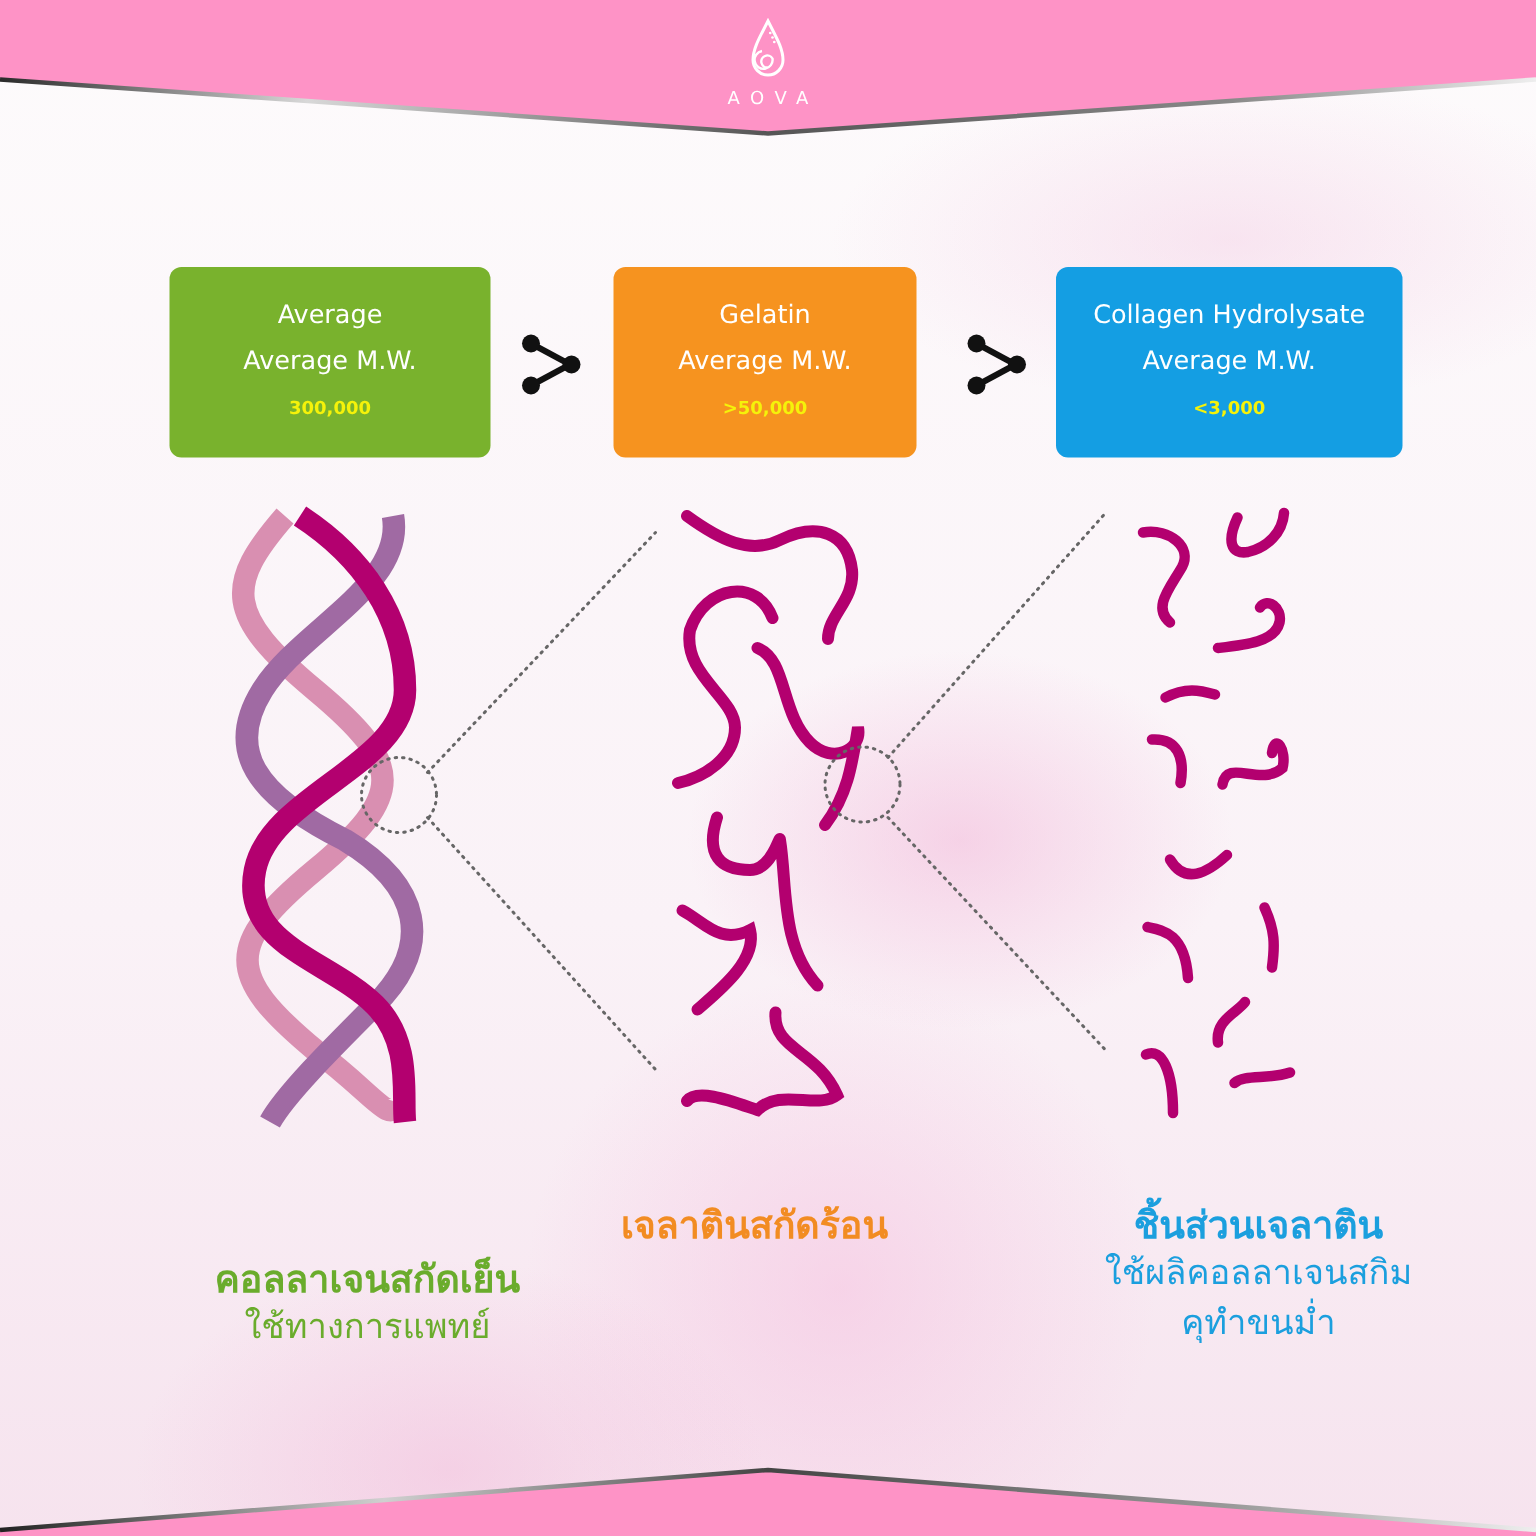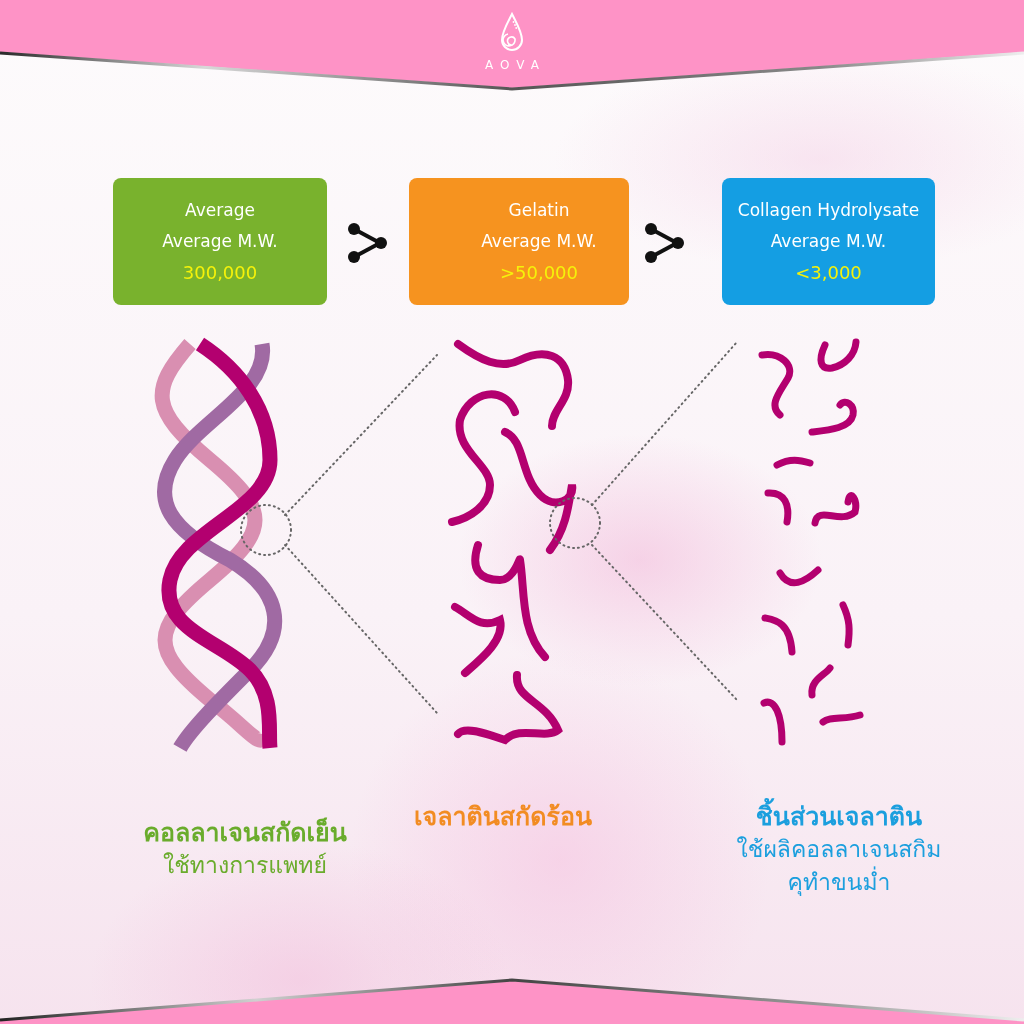--- a/index.html
+++ b/index.html
@@ -26,32 +26,32 @@
   .logo .word {
     color:#fff; font-family:"DejaVu Sans", sans-serif; font-size:12px;
     letter-spacing:7px; margin-top:4px; padding-left:7px; white-space:nowrap;
   }
   .card {
     position:absolute; top:178px; height:127px; border-radius:8px;
     color:#fff; text-align:center; display:flex; flex-direction:column;
     justify-content:center; font-family:"DejaVu Sans", sans-serif;
     font-size:17px; line-height:31px;
   }
-  .card .val { color:#f5f20a; font-weight:normal; font-size:18px; }
+  .card .val { color:#f5f20a; font-weight:bold; font-size:12px; }
   .card-green { left:113px; width:214px; background:#79b22d; }
-  .card-orange { left:409px; width:180px; background:#f6931f;padding-left:40px; }
-  .card-blue { left:704px; width:213px; background:#149ee3;margin-left:18px; }
+  .card-orange { left:409px; width:202px; background:#f6931f; }
+  .card-blue { left:704px; width:231px; background:#149ee3; }
   .arrow { position:absolute; top:219px; width:46px; height:46px; }
   .illus { position:absolute; left:0; top:330px; width:1024px; height:440px; }
   .caption {
     position:absolute; text-align:center; font-family:"DejaVu Sans", sans-serif;
     font-size:23px; line-height:33px;
   }
   .caption .title { font-weight:bold; font-size:25px; }
-  .cap-green { left:100px; width:290px; top:816px; color:#6aac2c; }
+  .cap-green { left:100px; width:290px; top:836px; color:#6aac2c; }
   .cap-orange { left:378px; width:250px; top:800px; color:#f28c22; }
   .cap-blue { left:704px; width:270px; top:800px; color:#1b9fde; }
 </style>
 </head>
 <body>
 
 <div class="bg"></div>
 
 <div class="band top-band" style="top:0;height:110px;">
   <svg width="1024" height="110" viewBox="0 0 1024 110">

